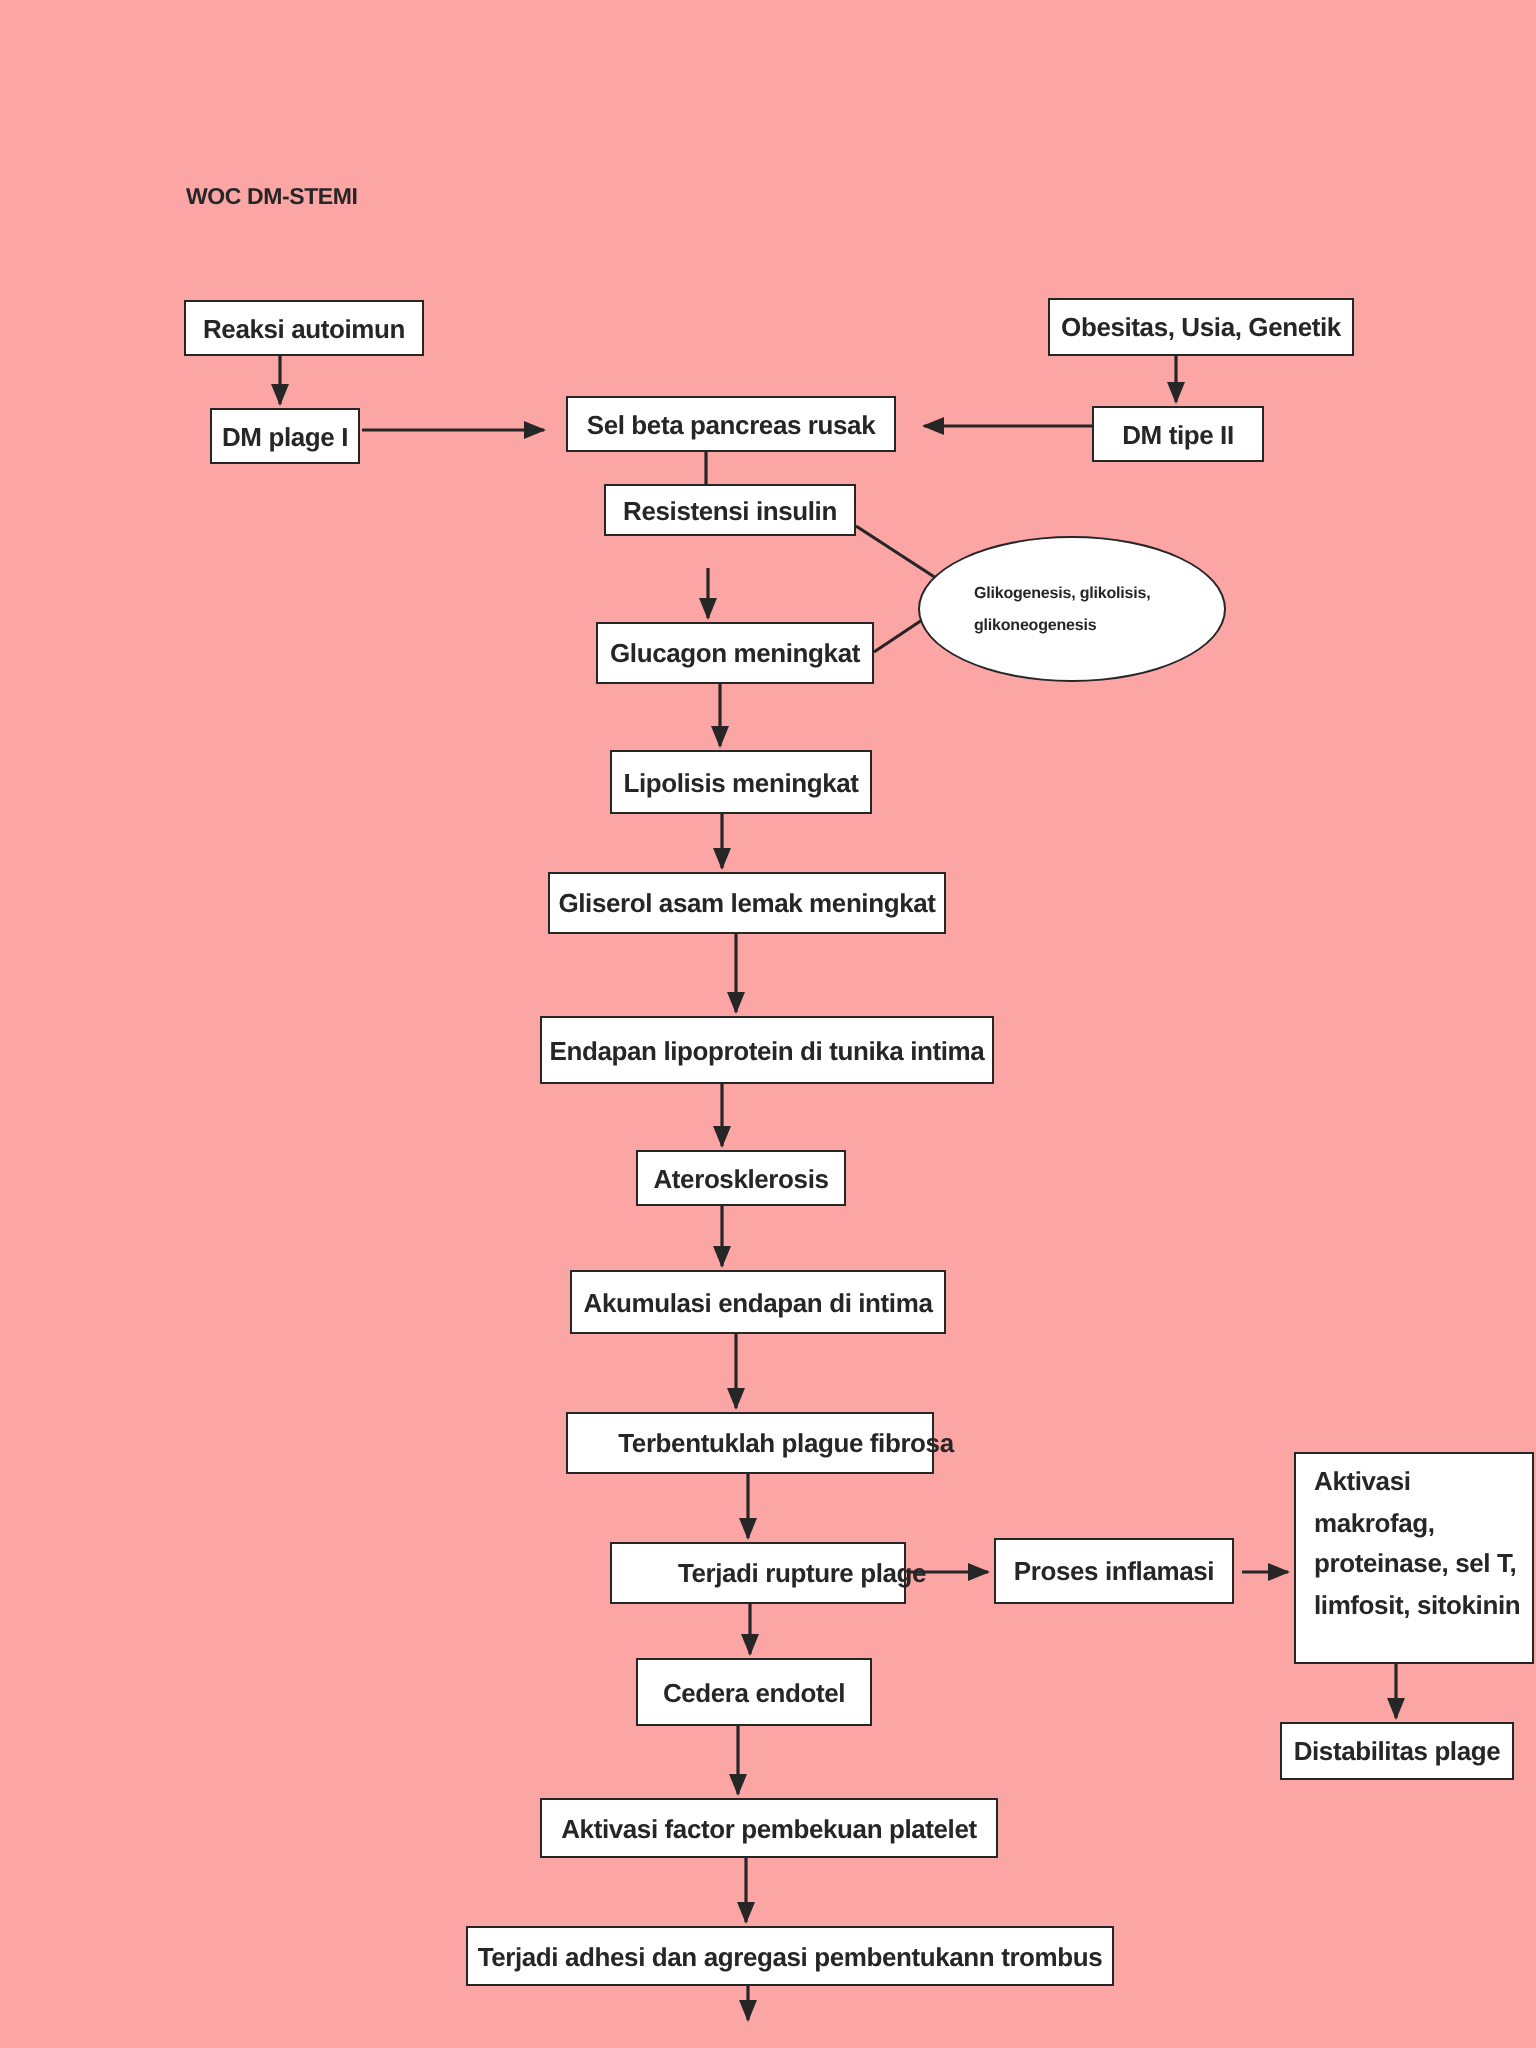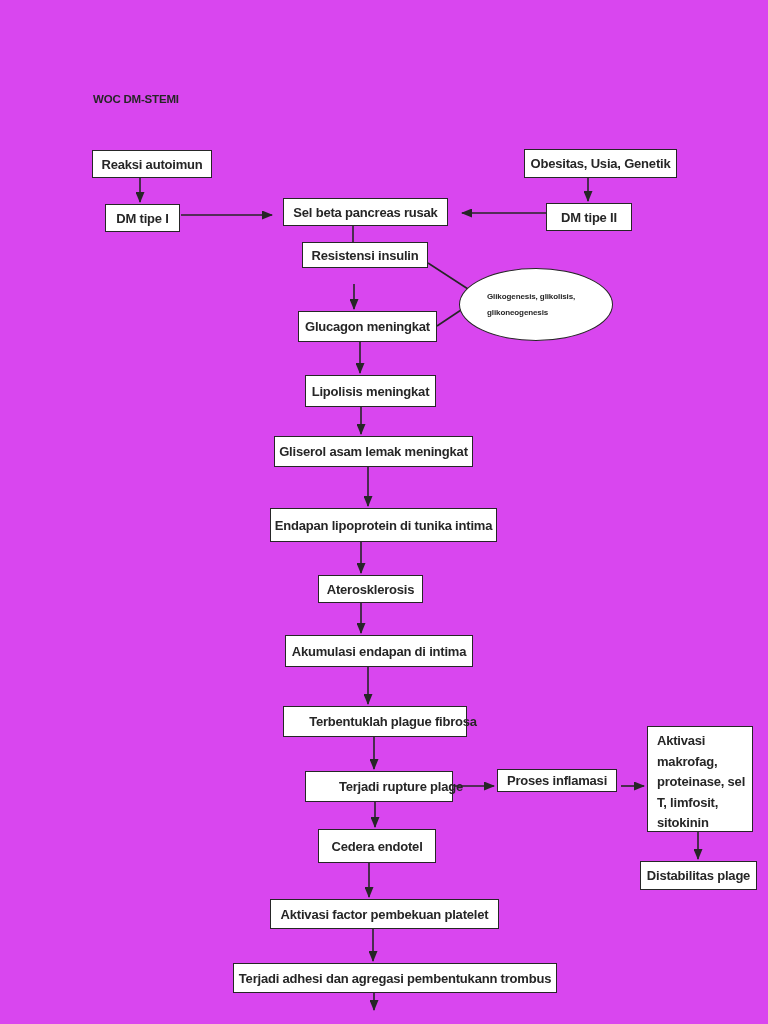--- a/index.html
+++ b/index.html
@@ -4,21 +4,21 @@
 <style>
   html, body {
     margin: 0;
     padding: 0;
     background: #ffffff;
   }
   .page {
     position: relative;
     width: 768px;
     height: 1024px;
-    background: #d946ef;
+    background: #fca5a5;
     overflow: hidden;
     font-family: "Liberation Sans", "DejaVu Sans", sans-serif;
     color: #262626;
   }
   .doc-title {
     position: absolute;
     left: 93px;
     top: 93px;
     font-size: 11.5px;
     font-weight: bold;
@@ -48,27 +48,27 @@
   .n-selbeta      { left: 283px; top: 198px; width: 165px; height: 28px; }
   .n-resistensi   { left: 302px; top: 242px; width: 126px; height: 26px; }
   .n-glucagon     { left: 298px; top: 311px; width: 139px; height: 31px; }
   .n-lipolisis    { left: 305px; top: 375px; width: 131px; height: 32px; }
   .n-gliserol     { left: 274px; top: 436px; width: 199px; height: 31px; }
   .n-endapan      { left: 270px; top: 508px; width: 227px; height: 34px; }
   .n-atero        { left: 318px; top: 575px; width: 105px; height: 28px; }
   .n-akumulasi    { left: 285px; top: 635px; width: 188px; height: 32px; }
   .n-terbentuk    { left: 283px; top: 706px; width: 184px; height: 31px; padding-left: 36px; }
   .n-rupture      { left: 305px; top: 771px; width: 148px; height: 31px; padding-left: 44px; }
-  .n-proses       { left: 497px; top: 769px; width: 120px; height: 23px; }
+  .n-proses       { left: 497px; top: 769px; width: 120px; height: 33px; }
   .n-cedera       { left: 318px; top: 829px; width: 118px; height: 34px; }
   .n-distabilitas { left: 640px; top: 861px; width: 117px; height: 29px; }
   .n-aktfaktor    { left: 270px; top: 899px; width: 229px; height: 30px; }
   .n-adhesi       { left: 233px; top: 963px; width: 324px; height: 30px; }
   .n-makrofag {
-    left: 647px; top: 726px; width: 106px; height: 106px;
+    left: 647px; top: 726px; width: 120px; height: 106px;
     display: block;
     white-space: normal;
     text-align: left;
     padding: 4px 0 0 9px;
     line-height: 20.5px;
   }
   .ellipse {
     position: absolute;
     left: 459px; top: 268px; width: 154px; height: 73px;
     box-sizing: border-box;
@@ -125,21 +125,21 @@
       <line x1="698" y1="832" x2="698" y2="859" marker-end="url(#ah)"></line>
       <line x1="369" y1="863" x2="369" y2="897" marker-end="url(#ah)"></line>
       <line x1="373" y1="929" x2="373" y2="961" marker-end="url(#ah)"></line>
       <line x1="374" y1="993" x2="374" y2="1010" marker-end="url(#ah)"></line>
       <line x1="428" y1="263" x2="468" y2="289"></line>
       <line x1="437" y1="326" x2="464" y2="308"></line>
     </g>
   </svg>
 
   <div class="box n-reaksi">Reaksi autoimun</div>
-  <div class="box n-dm1">DM tipe I</div>
+  <div class="box n-dm1">DM plage I</div>
   <div class="box n-obesitas">Obesitas, Usia, Genetik</div>
   <div class="box n-dm2">DM tipe II</div>
   <div class="box n-selbeta">Sel beta pancreas rusak</div>
   <div class="box n-resistensi">Resistensi insulin</div>
   <div class="ellipse">Glikogenesis, glikolisis, glikoneogenesis</div>
   <div class="box n-glucagon">Glucagon meningkat</div>
   <div class="box n-lipolisis">Lipolisis meningkat</div>
   <div class="box n-gliserol">Gliserol asam lemak meningkat</div>
   <div class="box n-endapan">Endapan lipoprotein di tunika intima</div>
   <div class="box n-atero">Aterosklerosis</div>

